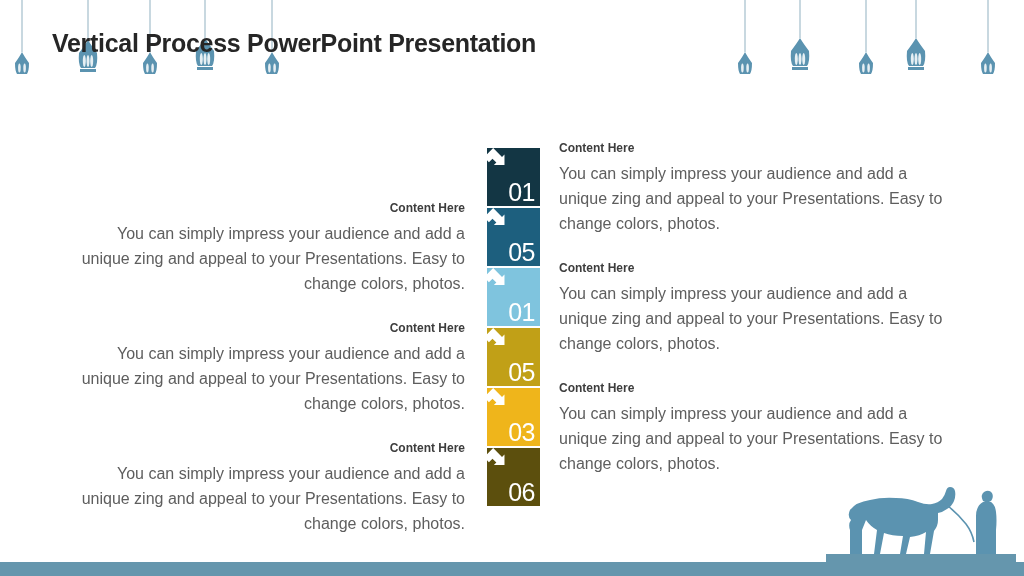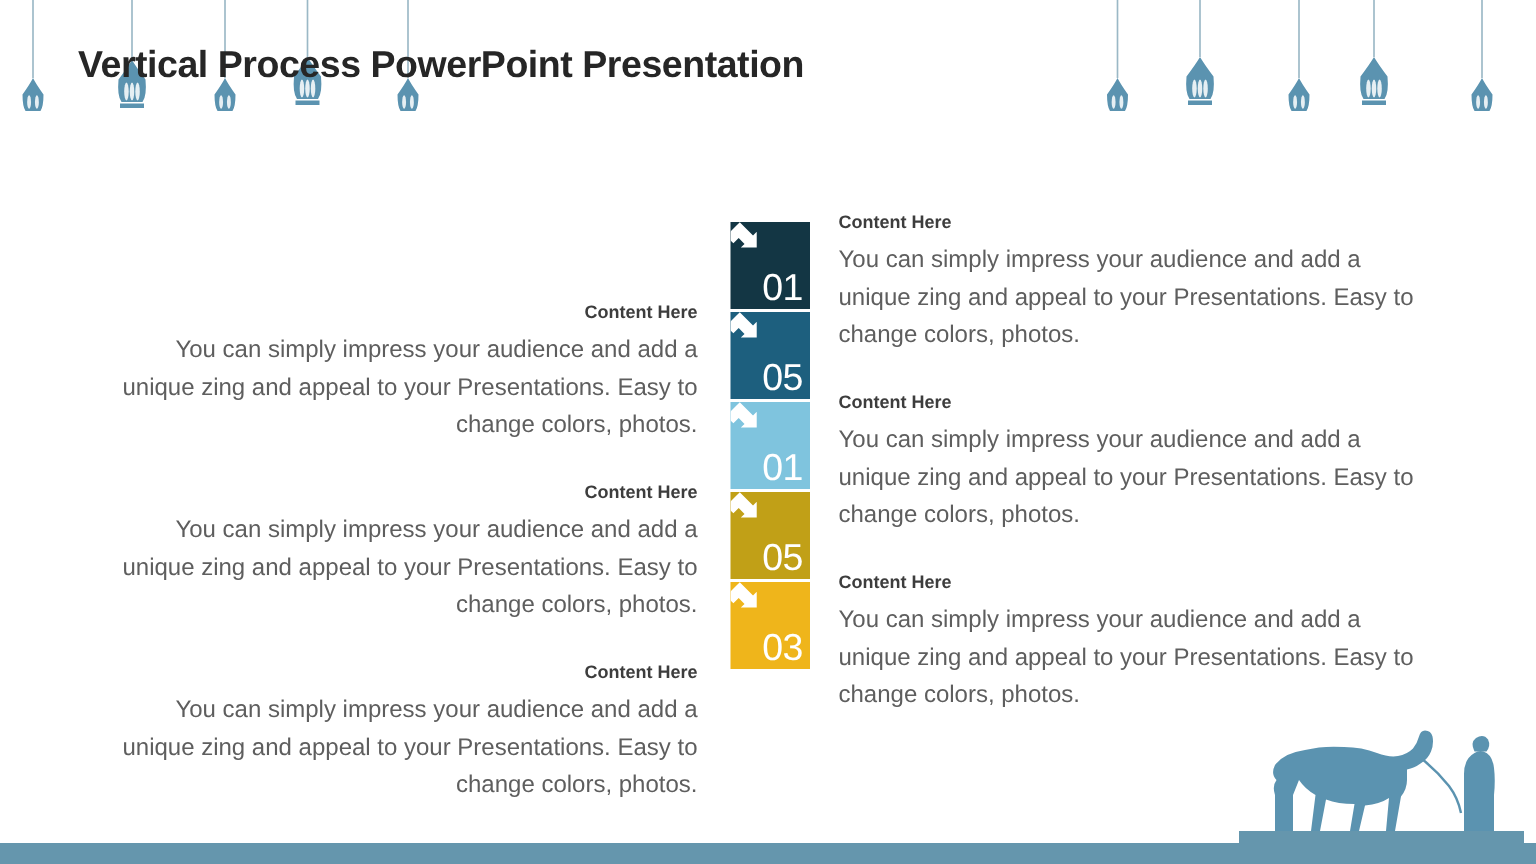--- a/index.html
+++ b/index.html
@@ -187,20 +187,26 @@
         <svg class="arrow" viewBox="0 0 22 22">
           <path fill="#ffffff" d="M1 1 L1 8 L6 8 L6 13.5 L2.5 13.5 L10 21 L17.5 13.5 L14 13.5 L14 1 Z" transform="rotate(-45 9 10)"></path>
         </svg>
         <span class="num" style="color: rgb(255, 255, 255);">05</span>
       </div>
       <div class="block" style="background: rgb(239, 181, 27);">
         <svg class="arrow" viewBox="0 0 22 22">
           <path fill="#ffffff" d="M1 1 L1 8 L6 8 L6 13.5 L2.5 13.5 L10 21 L17.5 13.5 L14 13.5 L14 1 Z" transform="rotate(-45 9 10)"></path>
         </svg>
         <span class="num" style="color: rgb(255, 255, 255);">03</span>
+      </div>
+      <div class="block" style="background: rgb(92, 79, 13);">
+        <svg class="arrow" viewBox="0 0 22 22">
+          <path fill="#ffffff" d="M1 1 L1 8 L6 8 L6 13.5 L2.5 13.5 L10 21 L17.5 13.5 L14 13.5 L14 1 Z" transform="rotate(-45 9 10)"></path>
+        </svg>
+        <span class="num" style="color: rgb(255, 255, 255);">06</span>
       </div>
     </div>
 
   <div id="text-layer">
       <div class="txt right" style="top: 141px;">
         <div class="head">Content Here</div>
         <div class="body">You can simply impress your audience and add a unique zing and appeal to your Presentations. Easy to change colors, photos.</div>
       </div>
       <div class="txt left" style="top: 201px;">
         <div class="head">Content Here</div>

